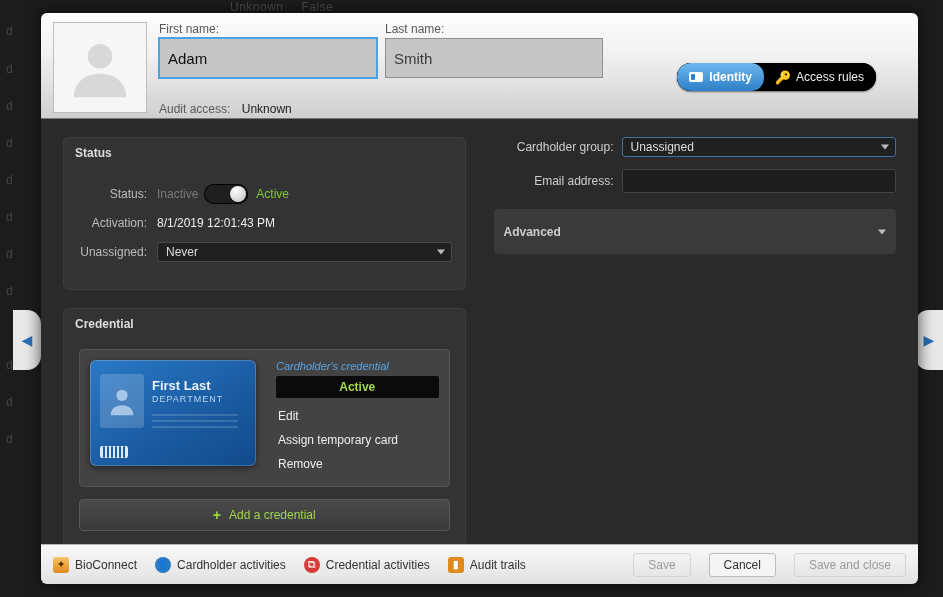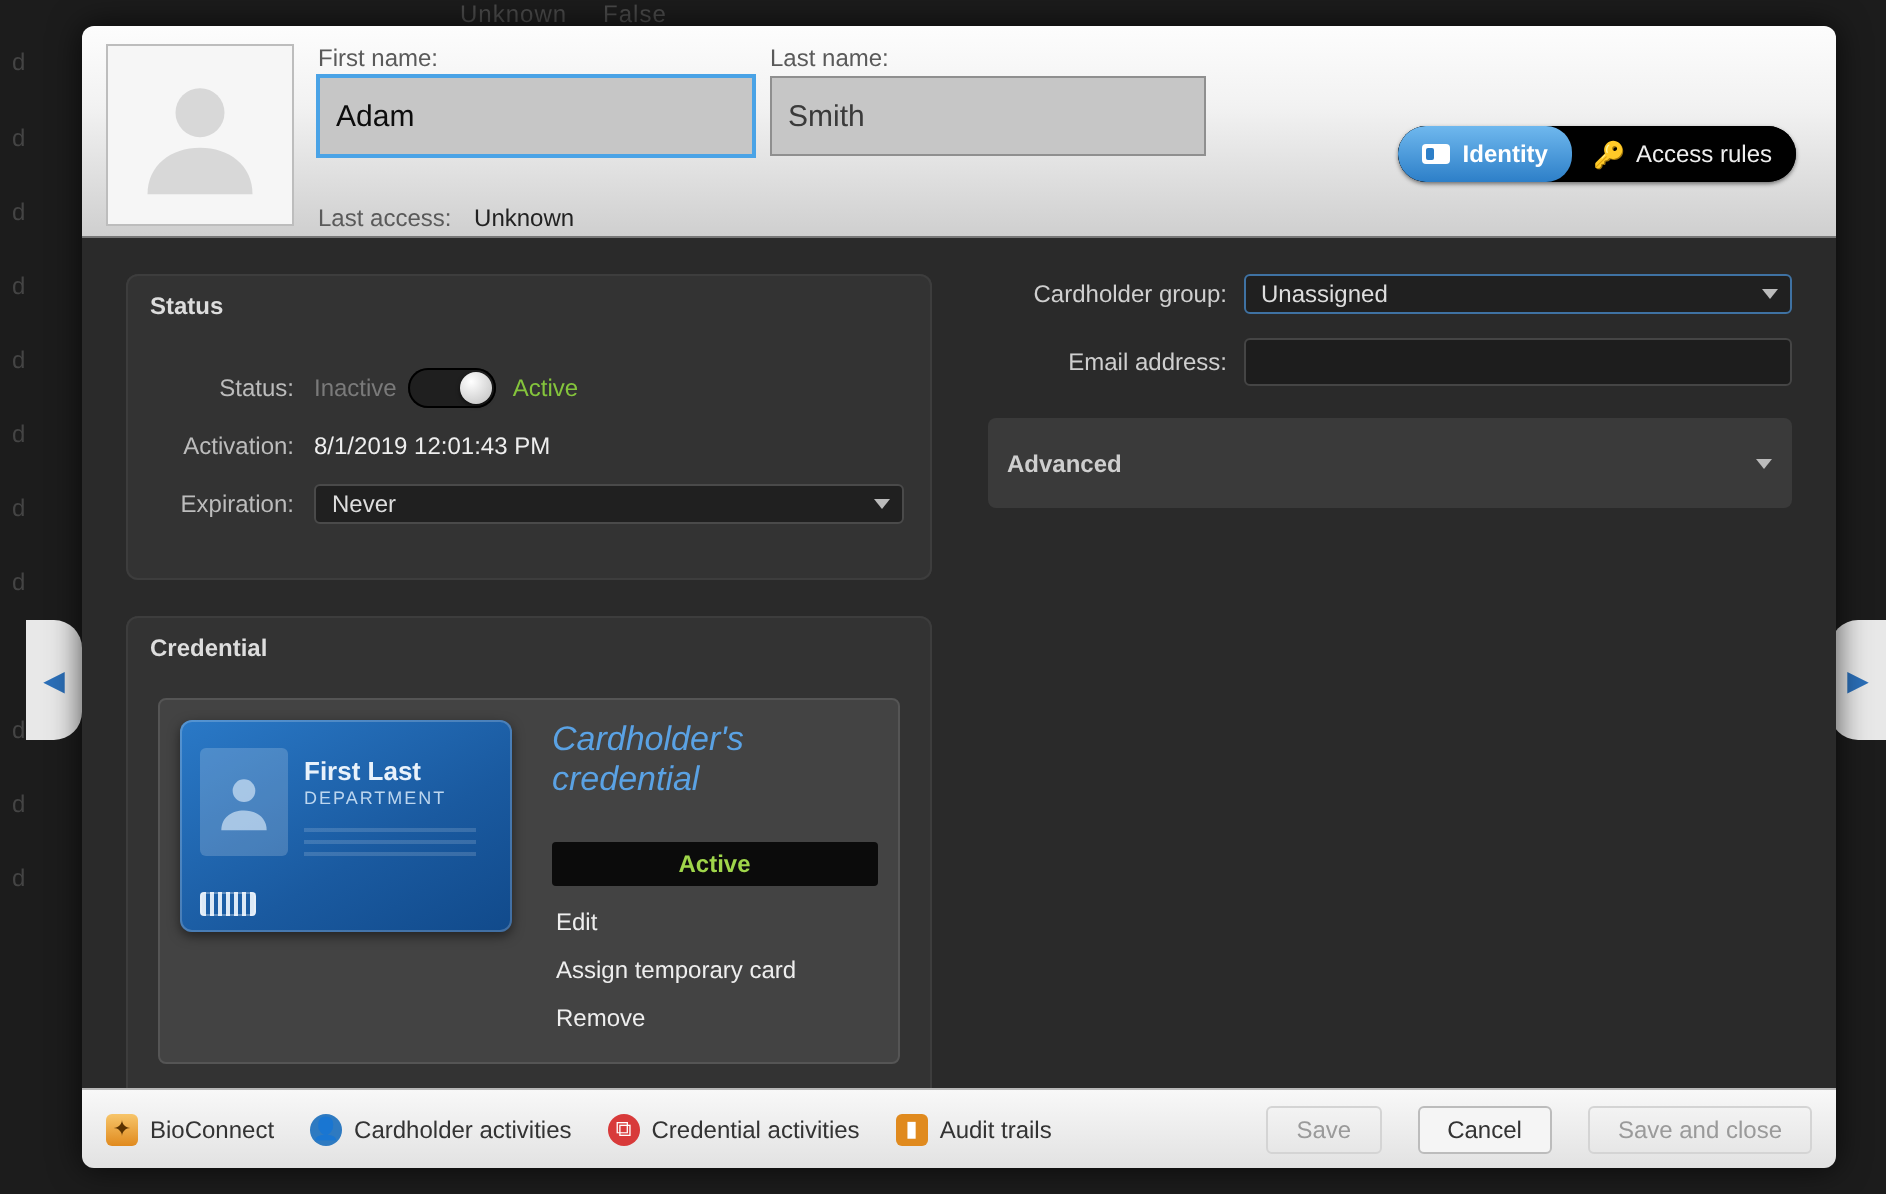--- a/index.html
+++ b/index.html
@@ -57,21 +57,21 @@
   .tf {
     height:40px; width:218px; background:#c6c6c6; border:1px solid #8f8f8f;
     padding:0 8px; font-size:15px; color:#3b3b3b;
   }
   .tf.focused { border:1px solid #4aa3e6; box-shadow:0 0 0 1px #4aa3e6; background:#c6c6c6; color:#0d0d0d; }
   .tf.focused::selection{background:#4aa3e6}
   .last-access { margin-top:24px; color:#5a5a5a; font-size:12px; }
   .last-access .val { color:#222; margin-left:8px; }
 
   .pill-tabs {
-    position:absolute; right:20px; top:50px;
+    position:absolute; right:42px; top:50px;
     display:flex; background:#000; border-radius:14px; height:28px; overflow:hidden;
     box-shadow: inset 0 0 0 1px #000, 0 1px 2px rgba(0,0,0,.5);
   }
   .pill-tab {
     display:flex; align-items:center; gap:6px; padding:0 12px; cursor:pointer;
     font-size:12px; color:#eee;
   }
   .pill-tab.active {
     background: linear-gradient(#6fb8ee, #2d7fc8);
     color:#fff; font-weight:600;
@@ -166,21 +166,21 @@
   .cc-img .dpt { position:absolute; left:62px; top:34px; color:#bcd6ef; font-size:9px; letter-spacing:1px; }
   .cc-img .lines { position:absolute; left:62px; top:52px; width:86px; height:16px;
     background: repeating-linear-gradient(0deg, rgba(255,255,255,.15) 0 2px, transparent 2px 6px);
   }
   .cc-img .bar { position:absolute; left:10px; bottom:8px; width:28px; height:12px;
     background: repeating-linear-gradient(90deg,#dce9f6 0 2px, transparent 2px 4px);
     border:1px solid rgba(255,255,255,.3); border-radius:2px;
   }
 
   .cc-right { flex:1; display:flex; flex-direction:column; }
-  .cc-title { color:#5aa2e4; font-style:italic; font-size:17px; margin-bottom:21px; }
+  .cc-title { color:#5aa2e4; font-style:italic; font-size:11px; margin-bottom:4px; }
   .cc-status {
     background:#0b0b0b; color:#9fd64a; text-align:center; height:22px; line-height:22px;
     font-weight:700; font-size:12px; border-radius:2px; margin-bottom:6px;
   }
   .cc-action { color:#eee; font-size:12px; padding:5px 2px; cursor:pointer; }
 
   .add-cred {
     height:32px; background: linear-gradient(#4a4a4a,#3a3a3a);
     border:1px solid #585858; border-radius:4px; display:flex; align-items:center; justify-content:center;
     gap:8px; color:#9fd64a; font-size:12px; cursor:pointer; margin:0 2px;
@@ -242,21 +242,21 @@
         <div class="field-col">
           <span class="field-label">First name:</span>
           <input class="tf focused" value="Adam" style="">
         </div>
         <div class="field-col">
           <span class="field-label">Last name:</span>
           <input class="tf" value="Smith" style="">
         </div>
       </div>
       <div class="last-access">
-        <span>Last access:</span>
+        <span>Audit access:</span>
         <span class="val">Unknown</span>
       </div>
     </div>
 
     <div class="pill-tabs">
       <div class="pill-tab active">
         <span class="ico">
             <span class="ico-card"></span>
           </span>
         <span>Identity</span>
@@ -281,21 +281,21 @@
                   <div class="knob"></div>
                 </div>
               <span class="active-label">Active</span>
             </div>
           </div>
           <div class="kv">
             <div class="k">Activation:</div>
             <div class="v">8/1/2019 12:01:43 PM</div>
           </div>
           <div class="kv">
-            <div class="k">Expiration:</div>
+            <div class="k">Unassigned:</div>
             <div class="v">
               <div class="select">
                 <span>Never</span>
                   <span class="caret"></span>
               </div>
             </div>
           </div>
         </div>
       </div>
 

